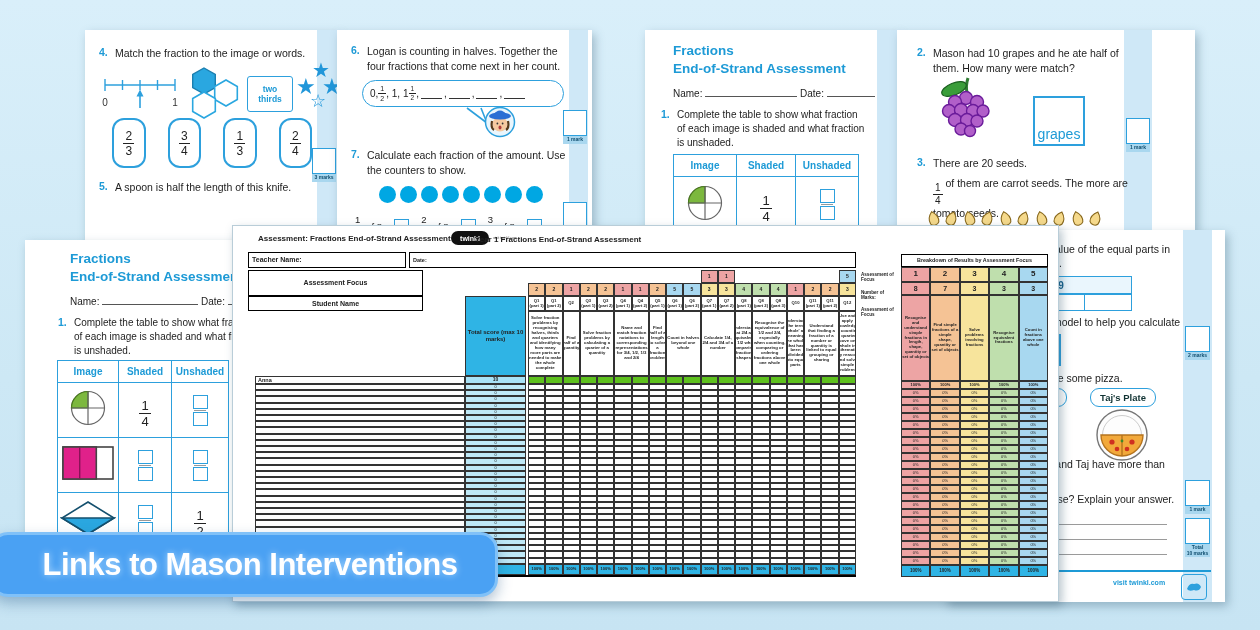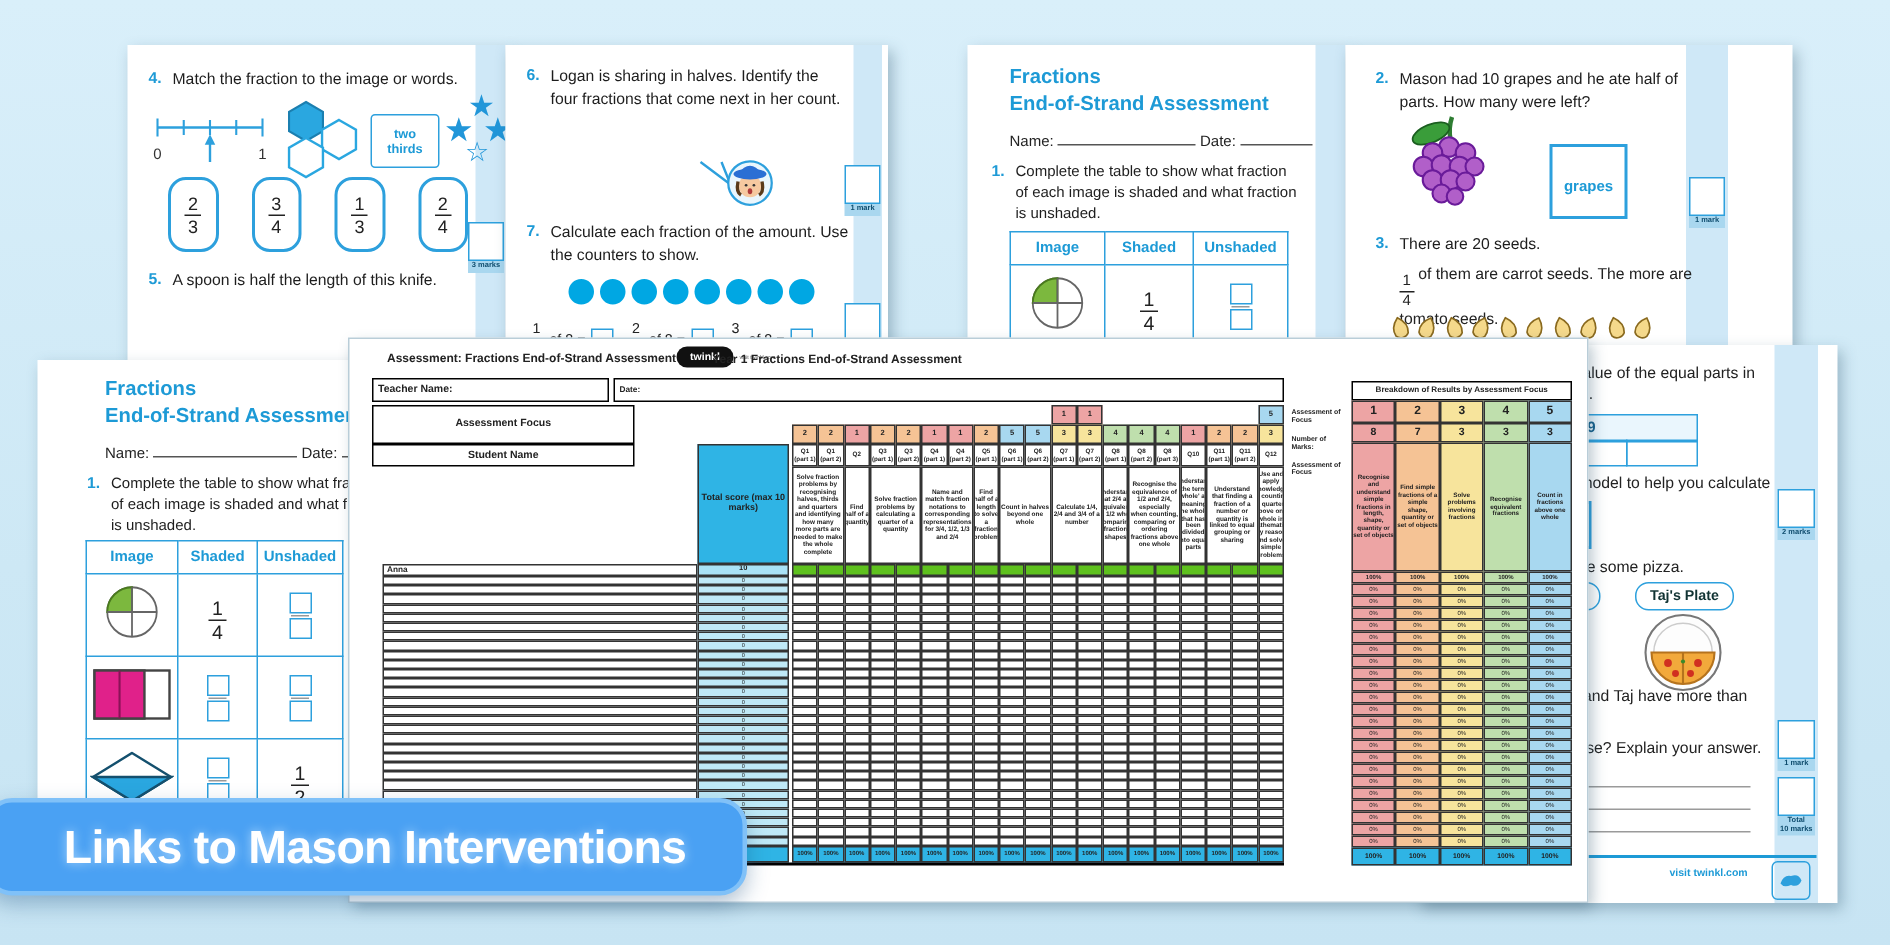--- a/index.html
+++ b/index.html
@@ -121,22 +121,29 @@
     <div class="markbox" style="left:227px;top:118px;width:24px;">
       <div class="box"></div>
         <div class="lbl">3 marks</div>
     </div>
   </div>
 
   <div class="pg" style="left:337px;top:30px;width:255px;height:225px;z-index:1;">
     <div class="strip" style="right:4px;width:19px;"></div>
     <div class="qrow" style="left:14px;top:14px;width:215px;">
       <span class="qn">6.</span>
-      <span class="qt"><span>Logan is sharing in halves. Identify the</span><br><span>four fractions that come next in her count.</span></span>
-    </div>
+      <span class="qt"><span>Logan is counting in halves. Together the</span><br><span>four fractions that come next in her count.</span></span>
+    </div>
+    <div class="bubble" id="count-bubble" style="left:25px;top:50px;width:186px;height:25px;">0, <span class="frac" style="font-size: 7px;">
+          <span class="fn">1</span>
+          <span class="fd">2</span>
+        </span>, 1, 1<span class="frac" style="font-size: 6.5px;">
+          <span class="fn">1</span>
+          <span class="fd">2</span>
+        </span>, <span class="blank"></span>, <span class="blank"></span>, <span class="blank"></span>, <span class="blank"></span></div>
     <svg style="position:absolute;left:128px;top:76px;" width="26" height="20" viewBox="0 0 26 20">
       <path d="M2,2 L22,17 M16,2 L22,17" stroke="#2da0dd" stroke-width="1.6" fill="none"></path>
     </svg>
     <svg style="position:absolute;left:147px;top:76px;" width="32" height="32" viewBox="0 0 32 32">
       <circle cx="16" cy="16" r="14.5" fill="#eaf6fd" stroke="#2da0dd" stroke-width="1.5"></circle>
       <circle cx="16" cy="18" r="7.5" fill="#f6c9a0"></circle>
       <path d="M8,15 Q6.5,22 10,24" stroke="#5a3a1a" stroke-width="2.2" fill="none"></path>
       <path d="M24,15 Q25.5,22 22,24" stroke="#5a3a1a" stroke-width="2.2" fill="none"></path>
       <ellipse cx="16" cy="10" rx="11" ry="3.6" fill="#2b6fd4"></ellipse>
       <path d="M8,10 Q16,-1 24,10 Z" fill="#2b6fd4"></path>
@@ -223,42 +230,42 @@
         </td>
       </tr>
     </tbody>
       </table>
   </div>
 
   <div class="pg" style="left:897px;top:30px;width:298px;height:202px;z-index:1;">
     <div class="strip" style="left:227px;width:28px;"></div>
     <div class="qrow" style="left:20px;top:16px;width:210px;">
       <span class="qn">2.</span>
-      <span class="qt"><span>Mason had 10 grapes and he ate half of</span><br><span>parts. How many were left?</span></span>
+      <span class="qt"><span>Mason had 10 grapes and he ate half of</span><br><span>them. How many were match?</span></span>
     </div>
     <svg style="position:absolute;left:40px;top:46px;" width="58" height="66" viewBox="0 0 58 66">
       <path d="M31,2 C29,8 29,12 30,17" stroke="#2e7d32" stroke-width="3" fill="none"></path>
       <ellipse cx="17" cy="13" rx="13" ry="6" fill="#3a9d3a" stroke="#1b5e20" stroke-width="1.2" transform="rotate(-22 17 13)"></ellipse>
       <g fill="#b15fc9" stroke="#6a1b9a" stroke-width="1.4">
         <circle cx="29" cy="22" r="6.5"></circle>
           <circle cx="18" cy="26" r="6.5"></circle>
           <circle cx="40" cy="26" r="6.5"></circle>
         <circle cx="12" cy="35" r="6.5"></circle>
           <circle cx="24" cy="34" r="6.5"></circle>
           <circle cx="36" cy="35" r="6.5"></circle>
           <circle cx="46" cy="35" r="6"></circle>
         <circle cx="18" cy="44" r="6.5"></circle>
           <circle cx="30" cy="44" r="6.5"></circle>
           <circle cx="40" cy="45" r="6"></circle>
         <circle cx="24" cy="53" r="6"></circle>
           <circle cx="33" cy="55" r="5.5"></circle>
       </g>
     </svg>
     <div style="position:absolute;left:136px;top:66px;width:48px;height:46px;border:2px solid #2da0dd;display:flex;align-items:flex-end;justify-content:center;">
-      <span class="blue" style="font-size:10px;font-weight:bold;padding-bottom:14px;">grapes</span>
+      <span class="blue" style="font-size:14px;font-weight:normal;padding-bottom:2px;">grapes</span>
     </div>
     <div class="markbox" style="left:229px;top:88px;width:24px;">
       <div class="box"></div>
         <div class="lbl">1 mark</div>
     </div>
     <div class="qrow" style="left:20px;top:126px;width:210px;">
       <span class="qn">3.</span>
       <span class="qt">There are 20 seeds.</span>
     </div>
     <div style="position:absolute;left:36px;top:146px;width:200px;font-size:10.5px;line-height:1.4;">

